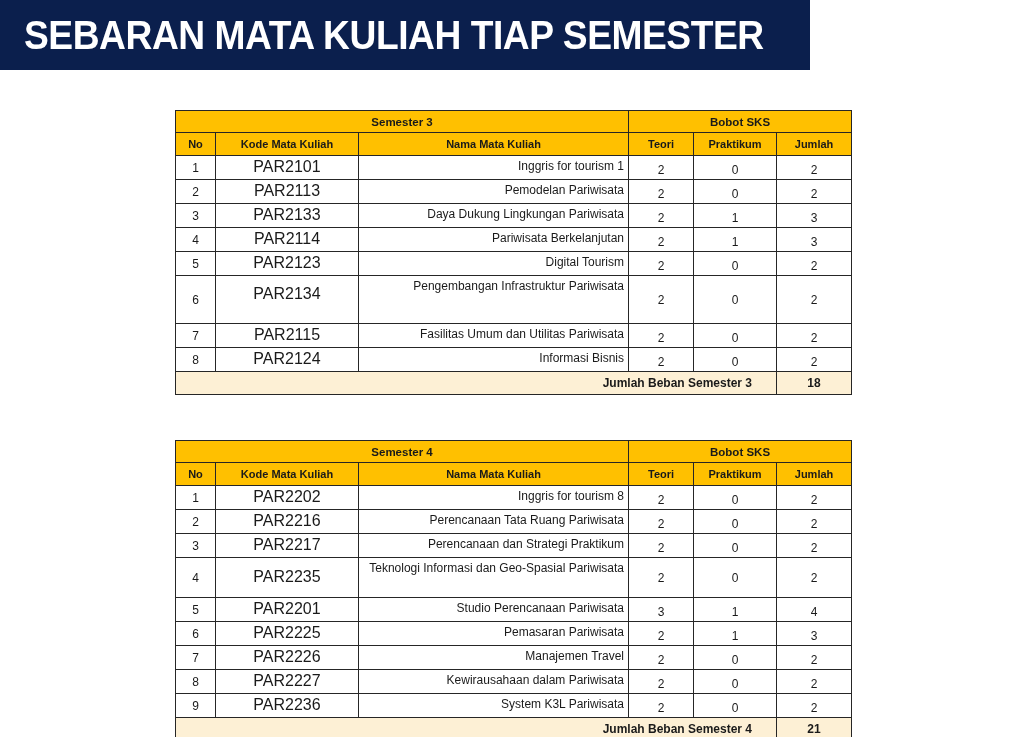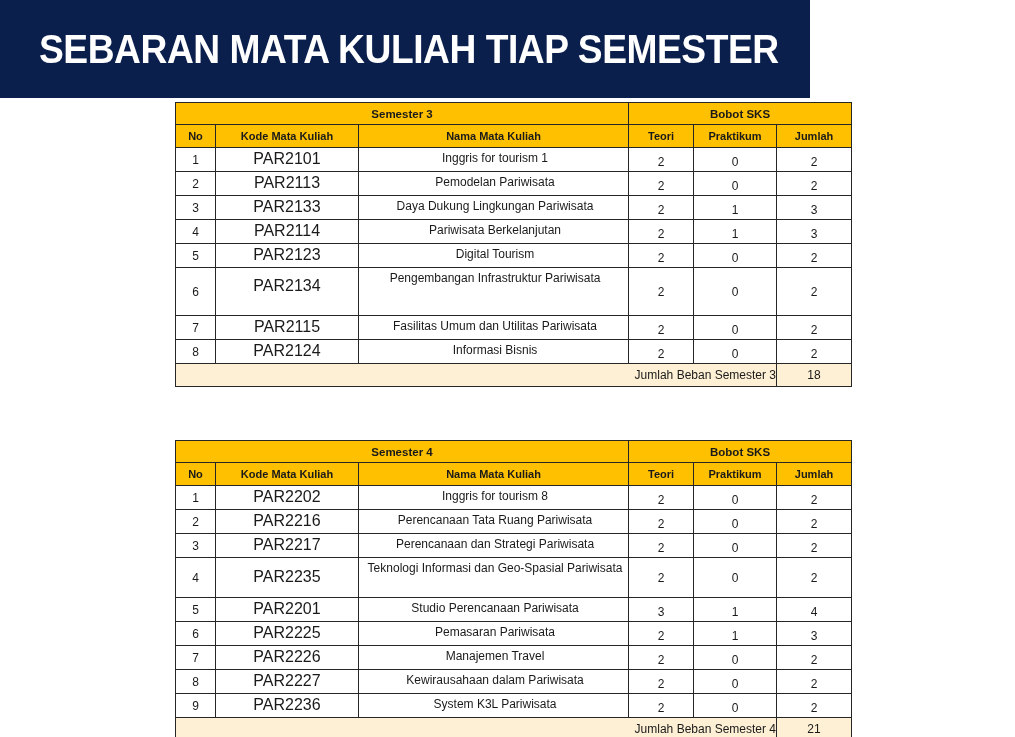--- a/index.html
+++ b/index.html
@@ -14,44 +14,44 @@
     position: relative;
     overflow: hidden;
   }
 
   
   .title-banner {
     position: absolute;
     left: 0;
     top: 0;
     width: 810px;
-    height: 98px;
+    height: 70px;
     background: #0b1f4d;
     display: flex;
     align-items: center;
     box-sizing: border-box;
-    padding-left: 39px;
+    padding-left: 24px;
   }
   .title-banner .title-text {
     color: #ffffff;
     font-size: 40px;
     font-weight: bold;
     letter-spacing: -0.5px;
     white-space: nowrap;
     transform: scaleX(0.93);
     transform-origin: left center;
   }
 
   
   .table-wrap {
     position: absolute;
     left: 175px;
     width: 676px;
   }
-  #table-sem3-wrap { top: 102px; }
+  #table-sem3-wrap { top: 110px; }
   #table-sem4-wrap { top: 440px; }
 
   table.sks-table {
     border-collapse: collapse;
     width: 676px;
     table-layout: fixed;
     background: #ffffff;
   }
   table.sks-table td,
   table.sks-table th {
@@ -81,40 +81,40 @@
 
   
   tbody td {
     font-size: 12px;
     color: #1a1a1a;
     padding: 0 4px;
     height: 24px;
   }
   td.c-no      { text-align: center; font-size: 12px; }
   td.c-kode    { text-align: center; font-size: 16px; vertical-align: bottom; padding-bottom: 3px; }
-  td.c-nama    { text-align: center; padding-left: 7px; vertical-align: top; padding-top: 3px; }
+  td.c-nama    { text-align: right; padding-left: 7px; vertical-align: top; padding-top: 3px; }
   td.c-num     { text-align: center; vertical-align: bottom; padding-bottom: 2px; }
 
   tr.tall td { height: 48px; }
   tr.tall td.c-no   { vertical-align: middle; }
   tr.tall td.c-kode { vertical-align: middle; padding-bottom: 12px; }
   tr.tall td.c-num  { vertical-align: middle; padding-bottom: 0; }
   tr.tall2 td { height: 40px; }
   tr.tall2 td.c-no   { vertical-align: middle; }
   tr.tall2 td.c-kode { vertical-align: middle; padding-bottom: 1px; }
   tr.tall2 td.c-num  { vertical-align: middle; padding-bottom: 0; }
 
   
   tfoot td {
     background: #fdf0d5;
-    font-weight: normal;
+    font-weight: bold;
     font-size: 12px;
     color: #1a1a1a;
     height: 23px;
-    padding: 0 0;
+    padding: 0 24px;
   }
   td.f-label { text-align: right; }
   td.f-value { text-align: center; }
 
   
   col.w-no    { width: 40px; }
   col.w-kode  { width: 143px; }
   col.w-nama  { width: 270px; }
   col.w-teori { width: 65px; }
   col.w-prak  { width: 83px; }
@@ -263,21 +263,21 @@
         <td class="c-no">2</td>
         <td class="c-kode">PAR2216</td>
         <td class="c-nama">Perencanaan Tata Ruang Pariwisata</td>
         <td class="c-num">2</td>
         <td class="c-num">0</td>
         <td class="c-num">2</td>
       </tr>
       <tr>
         <td class="c-no">3</td>
         <td class="c-kode">PAR2217</td>
-        <td class="c-nama">Perencanaan dan Strategi Pariwisata</td>
+        <td class="c-nama">Perencanaan dan Strategi Praktikum</td>
         <td class="c-num">2</td>
         <td class="c-num">0</td>
         <td class="c-num">2</td>
       </tr>
       <tr class="tall2">
         <td class="c-no">4</td>
         <td class="c-kode">PAR2235</td>
         <td class="c-nama">Teknologi Informasi dan Geo-Spasial Pariwisata</td>
         <td class="c-num">2</td>
         <td class="c-num">0</td>

